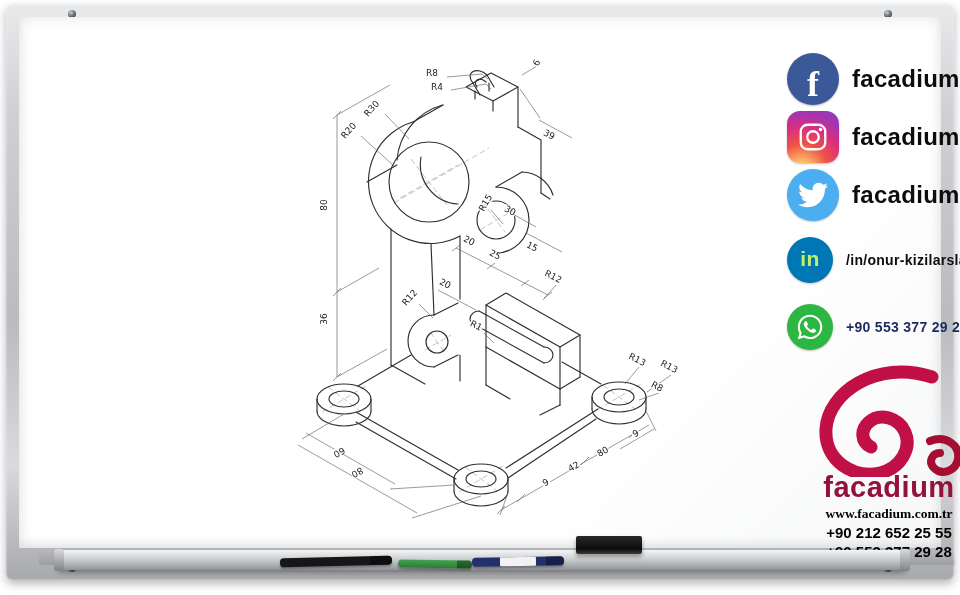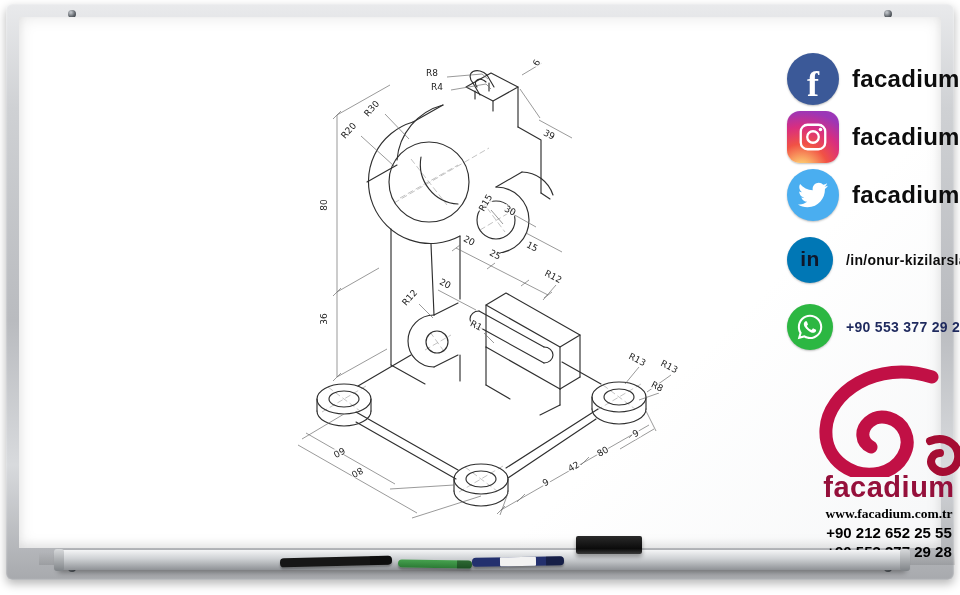--- a/index.html
+++ b/index.html
@@ -30,21 +30,21 @@
   .social-row{position:absolute;left:0;display:flex;align-items:center;gap:13px;}
   .sicon{display:flex;align-items:center;justify-content:center;flex:0 0 auto;
          width:52px;height:52px;border-radius:50%;box-shadow:0 1px 2px rgba(0,0,0,.25);}
   .sicon.sm{width:46px;height:46px}
   .icon-facebook{background:var(--facebook,#3b5998)}
   .fb-f{color:#fff;font:700 36px "Liberation Serif",serif;margin-top:10px;}
   .icon-instagram{border-radius:13px;
      background:radial-gradient(circle at 28% 115%,var(--instagram-a,#fed373) 8%,var(--instagram-b,#f15245) 38%,var(--instagram-c,#d92e7f) 62%,var(--instagram-d,#9b36b7) 85%);}
   .icon-twitter{background:var(--twitter,#4aaef0)}
   .icon-linkedin{background:var(--linkedin,#0077b5)}
-  .li-in{color:#0f172a;font:700 21px "Liberation Sans",sans-serif;letter-spacing:.5px;margin-top:-2px}
+  .li-in{color:#bef264;font:700 21px "Liberation Sans",sans-serif;letter-spacing:.5px;margin-top:-2px}
   .icon-whatsapp{background:var(--whatsapp,#2cb742)}
   .social-label{font-weight:700;color:#0d0d0d;letter-spacing:.3px;white-space:nowrap}
   .social-label.lg{font-size:24px}
   .social-label.md{font-size:14px}
   .social-label.contact{font-size:14px;color:var(--contact-text,#1f2a5e)}
   
   .brand{position:absolute;left:788px;top:348px;width:164px;text-align:center;}
   .brand-swirl{display:block;margin:0 auto}
   .brand-name{font:700 29px "Liberation Sans",sans-serif;color:var(--brand-text,#95103b);
               letter-spacing:.5px;margin-top:-6px}

